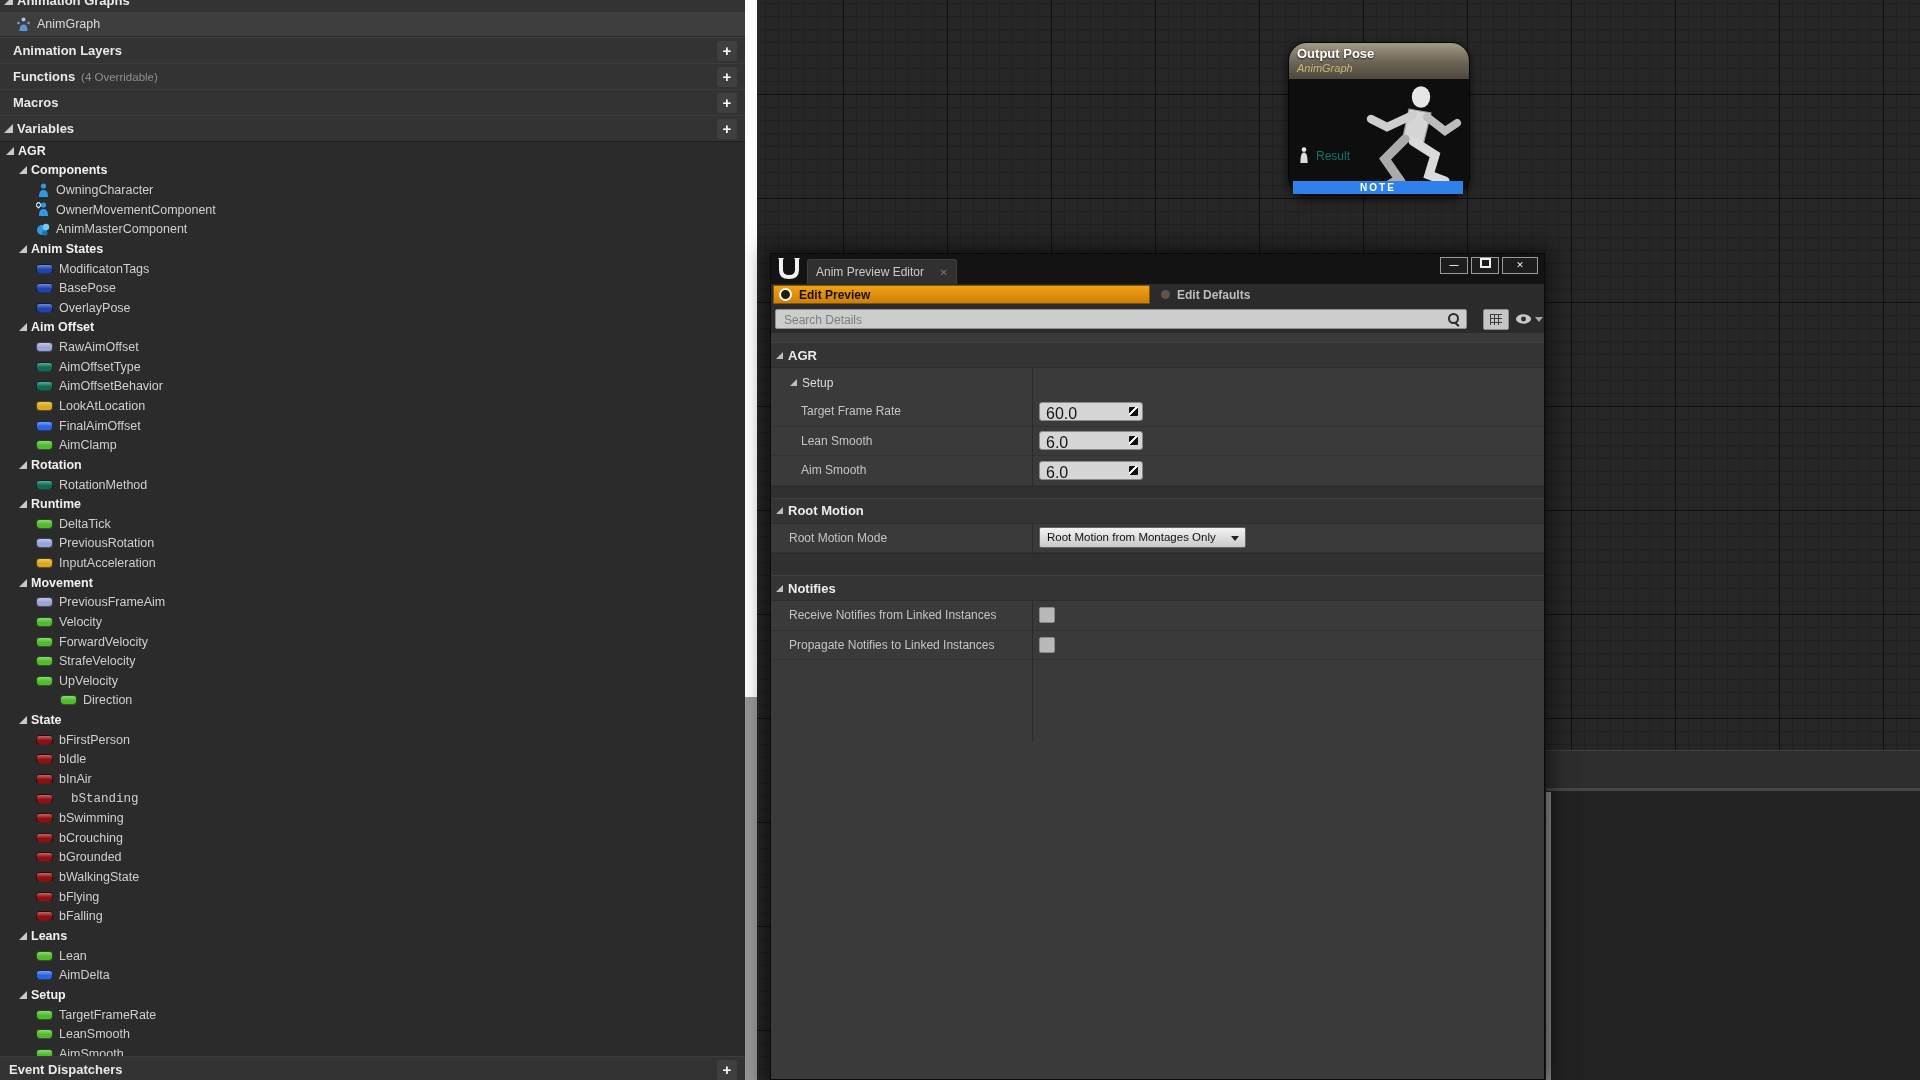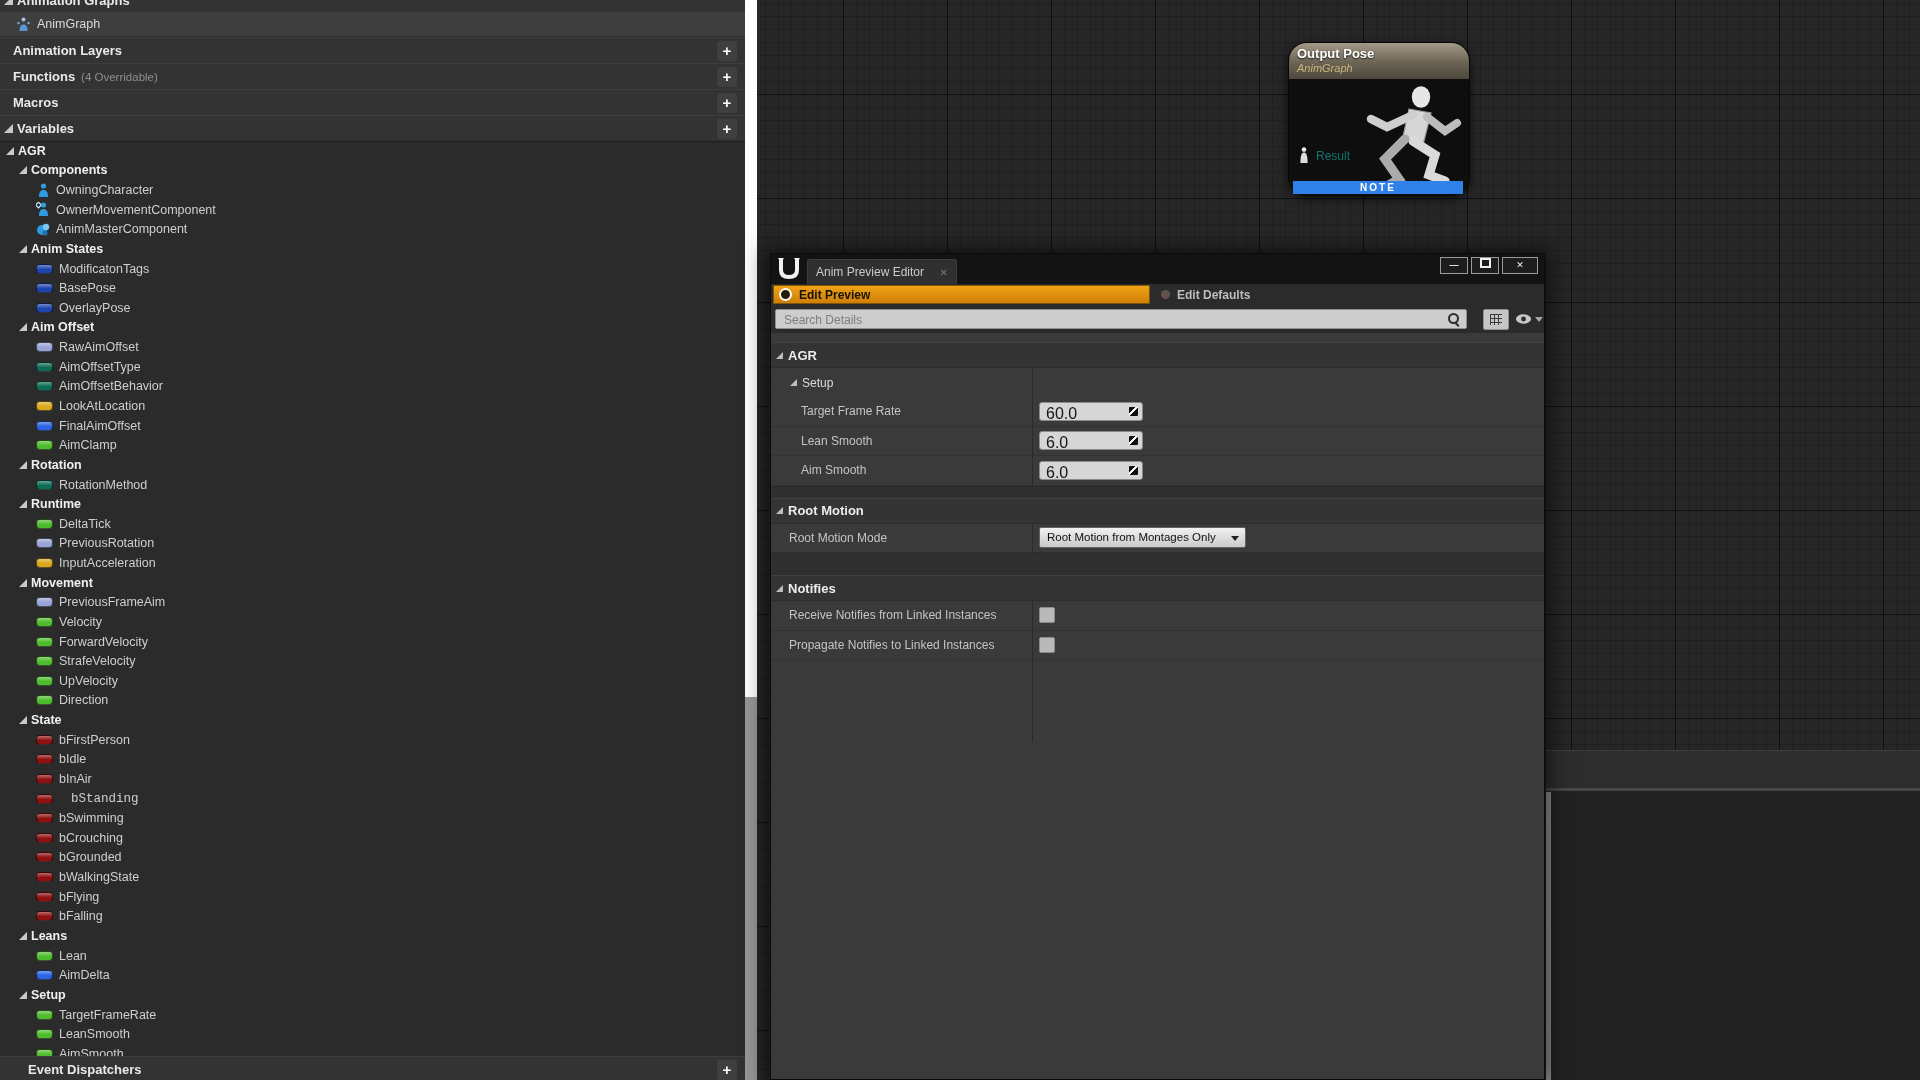--- a/index.html
+++ b/index.html
@@ -308,21 +308,21 @@
           <div class="txt" style="margin-left: 6px;">ForwardVelocity</div>
         </div>
         <div class="lp-row" style="top: 651.38px; height: 19.63px;">
           <div class="pill" style="margin-left: 36px; background-color: rgb(79, 188, 45); background-image: linear-gradient(rgba(255, 255, 255, 0.38), rgba(255, 255, 255, 0) 55%);"></div>
           <div class="txt" style="margin-left: 6px;">StrafeVelocity</div>
         </div>
         <div class="lp-row" style="top: 671.01px; height: 19.63px;">
           <div class="pill" style="margin-left: 36px; background-color: rgb(79, 188, 45); background-image: linear-gradient(rgba(255, 255, 255, 0.38), rgba(255, 255, 255, 0) 55%);"></div>
           <div class="txt" style="margin-left: 6px;">UpVelocity</div>
         </div>
-        <div class="lp-row" style="top: 690.64px; height: 19.63px;">
+        <div class="lp-row" style="top: 690.64px; height: 19.63px; padding-left: 24px;">
           <div class="pill" style="margin-left: 36px; background-color: rgb(79, 188, 45); background-image: linear-gradient(rgba(255, 255, 255, 0.38), rgba(255, 255, 255, 0) 55%);"></div>
           <div class="txt" style="margin-left: 6px;">Direction</div>
         </div>
         <div class="lp-row" style="top: 710.27px; height: 19.63px;">
           <div class="tri tri-open" style="margin-left: 19px; border-left-width: 8px; border-bottom-width: 8px;"></div>
           <div class="gtxt" style="margin-left: 4px;">State</div>
         </div>
         <div class="lp-row" style="top: 729.9px; height: 19.63px;">
           <div class="pill" style="margin-left: 36px; background-color: rgb(142, 16, 16); background-image: linear-gradient(rgba(255, 255, 255, 0.38), rgba(255, 255, 255, 0) 55%);"></div>
           <div class="txt" style="margin-left: 6px;">bFirstPerson</div>
@@ -385,21 +385,21 @@
         </div>
         <div class="lp-row" style="top: 1024.35px; height: 19.63px;">
           <div class="pill" style="margin-left: 36px; background-color: rgb(79, 188, 45); background-image: linear-gradient(rgba(255, 255, 255, 0.38), rgba(255, 255, 255, 0) 55%);"></div>
           <div class="txt" style="margin-left: 6px;">LeanSmooth</div>
         </div>
         <div class="lp-row" style="top: 1043.98px; height: 19.63px;">
           <div class="pill" style="margin-left: 36px; background-color: rgb(79, 188, 45); background-image: linear-gradient(rgba(255, 255, 255, 0.38), rgba(255, 255, 255, 0) 55%);"></div>
           <div class="txt" style="margin-left: 6px;">AimSmooth</div>
         </div>
         <div class="lp-head" style="top: 1056px; height: 25px;">
-          <div class="lbl" style="margin-left: 28px; text-align: right;">Event Dispatchers</div>
+          <div class="lbl" style="margin-left: 9px; text-align: right;">Event Dispatchers</div>
           <div class="addbtn">+</div>
         </div>
       </div>
   </div>
   <div id="lp-scroll" class="abs">
     <div id="lp-thumb"></div>
   </div>
 
   <div id="win" class="abs">
     <div id="titlebar">

